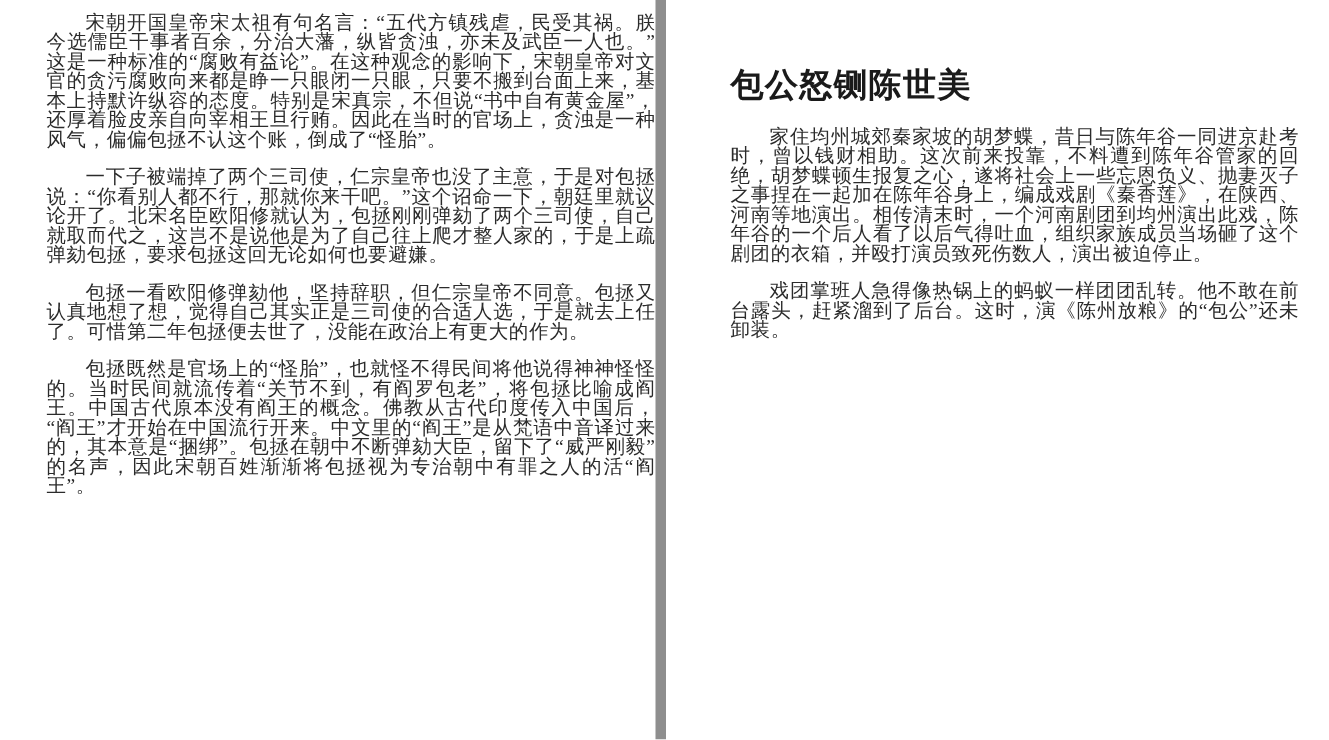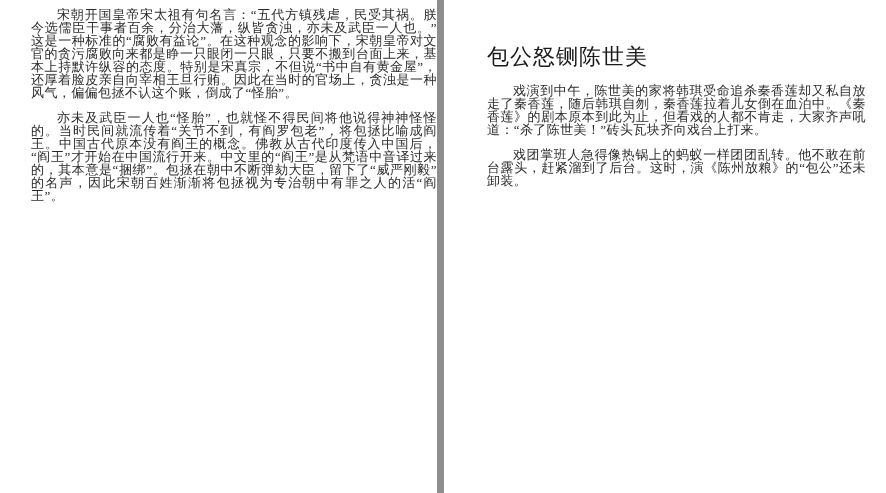--- a/index.html
+++ b/index.html
@@ -44,38 +44,40 @@
     line-height: 13px;
     letter-spacing: 0.4px;
     text-align: justify;
     text-justify: inter-ideograph;
     text-indent: 2em;
     margin: 0 0 12px 0;
   }
   .chapter-title {
     font-family: "Liberation Sans", "DejaVu Sans", sans-serif;
     font-size: 22px;
-    font-weight: 400;
+    font-weight: 700;
     letter-spacing: 1px;
     color: var(--heading);
     margin: 38px 0 16px 0;
     line-height: 1;
   }
 </style>
 </head>
 <body>
 
 <div class="viewport">
 
   <div class="page page-left">
     <p>宋朝开国皇帝宋太祖有句名言：“五代方镇残虐，民受其祸。朕今选儒臣干事者百余，分治大藩，纵皆贪浊，亦未及武臣一人也。”这是一种标准的“腐败有益论”。在这种观念的影响下，宋朝皇帝对文官的贪污腐败向来都是睁一只眼闭一只眼，只要不搬到台面上来，基本上持默许纵容的态度。特别是宋真宗，不但说“书中自有黄金屋”，还厚着脸皮亲自向宰相王旦行贿。因此在当时的官场上，贪浊是一种风气，偏偏包拯不认这个账，倒成了“怪胎”。</p>
-    <p>亦未及武臣一人也“怪胎”，也就怪不得民间将他说得神神怪怪的。当时民间就流传着“关节不到，有阎罗包老”，将包拯比喻成阎王。中国古代原本没有阎王的概念。佛教从古代印度传入中国后，“阎王”才开始在中国流行开来。中文里的“阎王”是从梵语中音译过来的，其本意是“捆绑”。包拯在朝中不断弹劾大臣，留下了“威严刚毅”的名声，因此宋朝百姓渐渐将包拯视为专治朝中有罪之人的活“阎王”。</p>
+    <p>一下子被端掉了两个三司使，仁宗皇帝也没了主意，于是对包拯说：“你看别人都不行，那就你来干吧。”这个诏命一下，朝廷里就议论开了。北宋名臣欧阳修就认为，包拯刚刚弹劾了两个三司使，自己就取而代之，这岂不是说他是为了自己往上爬才整人家的，于是上疏弹劾包拯，要求包拯这回无论如何也要避嫌。</p>
+    <p>包拯一看欧阳修弹劾他，坚持辞职，但仁宗皇帝不同意。包拯又认真地想了想，觉得自己其实正是三司使的合适人选，于是就去上任了。可惜第二年包拯便去世了，没能在政治上有更大的作为。</p>
+    <p>包拯既然是官场上的“怪胎”，也就怪不得民间将他说得神神怪怪的。当时民间就流传着“关节不到，有阎罗包老”，将包拯比喻成阎王。中国古代原本没有阎王的概念。佛教从古代印度传入中国后，“阎王”才开始在中国流行开来。中文里的“阎王”是从梵语中音译过来的，其本意是“捆绑”。包拯在朝中不断弹劾大臣，留下了“威严刚毅”的名声，因此宋朝百姓渐渐将包拯视为专治朝中有罪之人的活“阎王”。</p>
   </div>
 
   <div class="divider"></div>
 
   <div class="page page-right">
     <h1 class="chapter-title">包公怒铡陈世美</h1>
-    <p>戏演到中午，陈世美的家将韩琪受命追杀秦香莲却又私自放走了秦香莲，随后韩琪自刎，秦香莲拉着儿女倒在血泊中。《秦香莲》的剧本原本到此为止，但看戏的人都不肯走，大家齐声吼道：“杀了陈世美！”砖头瓦块齐向戏台上打来。</p>
+    <p>家住均州城郊秦家坡的胡梦蝶，昔日与陈年谷一同进京赴考时，曾以钱财相助。这次前来投靠，不料遭到陈年谷管家的回绝，胡梦蝶顿生报复之心，遂将社会上一些忘恩负义、抛妻灭子之事捏在一起加在陈年谷身上，编成戏剧《秦香莲》，在陕西、河南等地演出。相传清末时，一个河南剧团到均州演出此戏，陈年谷的一个后人看了以后气得吐血，组织家族成员当场砸了这个剧团的衣箱，并殴打演员致死伤数人，演出被迫停止。</p>
     <p>戏团掌班人急得像热锅上的蚂蚁一样团团乱转。他不敢在前台露头，赶紧溜到了后台。这时，演《陈州放粮》的“包公”还未卸装。</p>
   </div>
 
 </div>
 
 </body></html>

